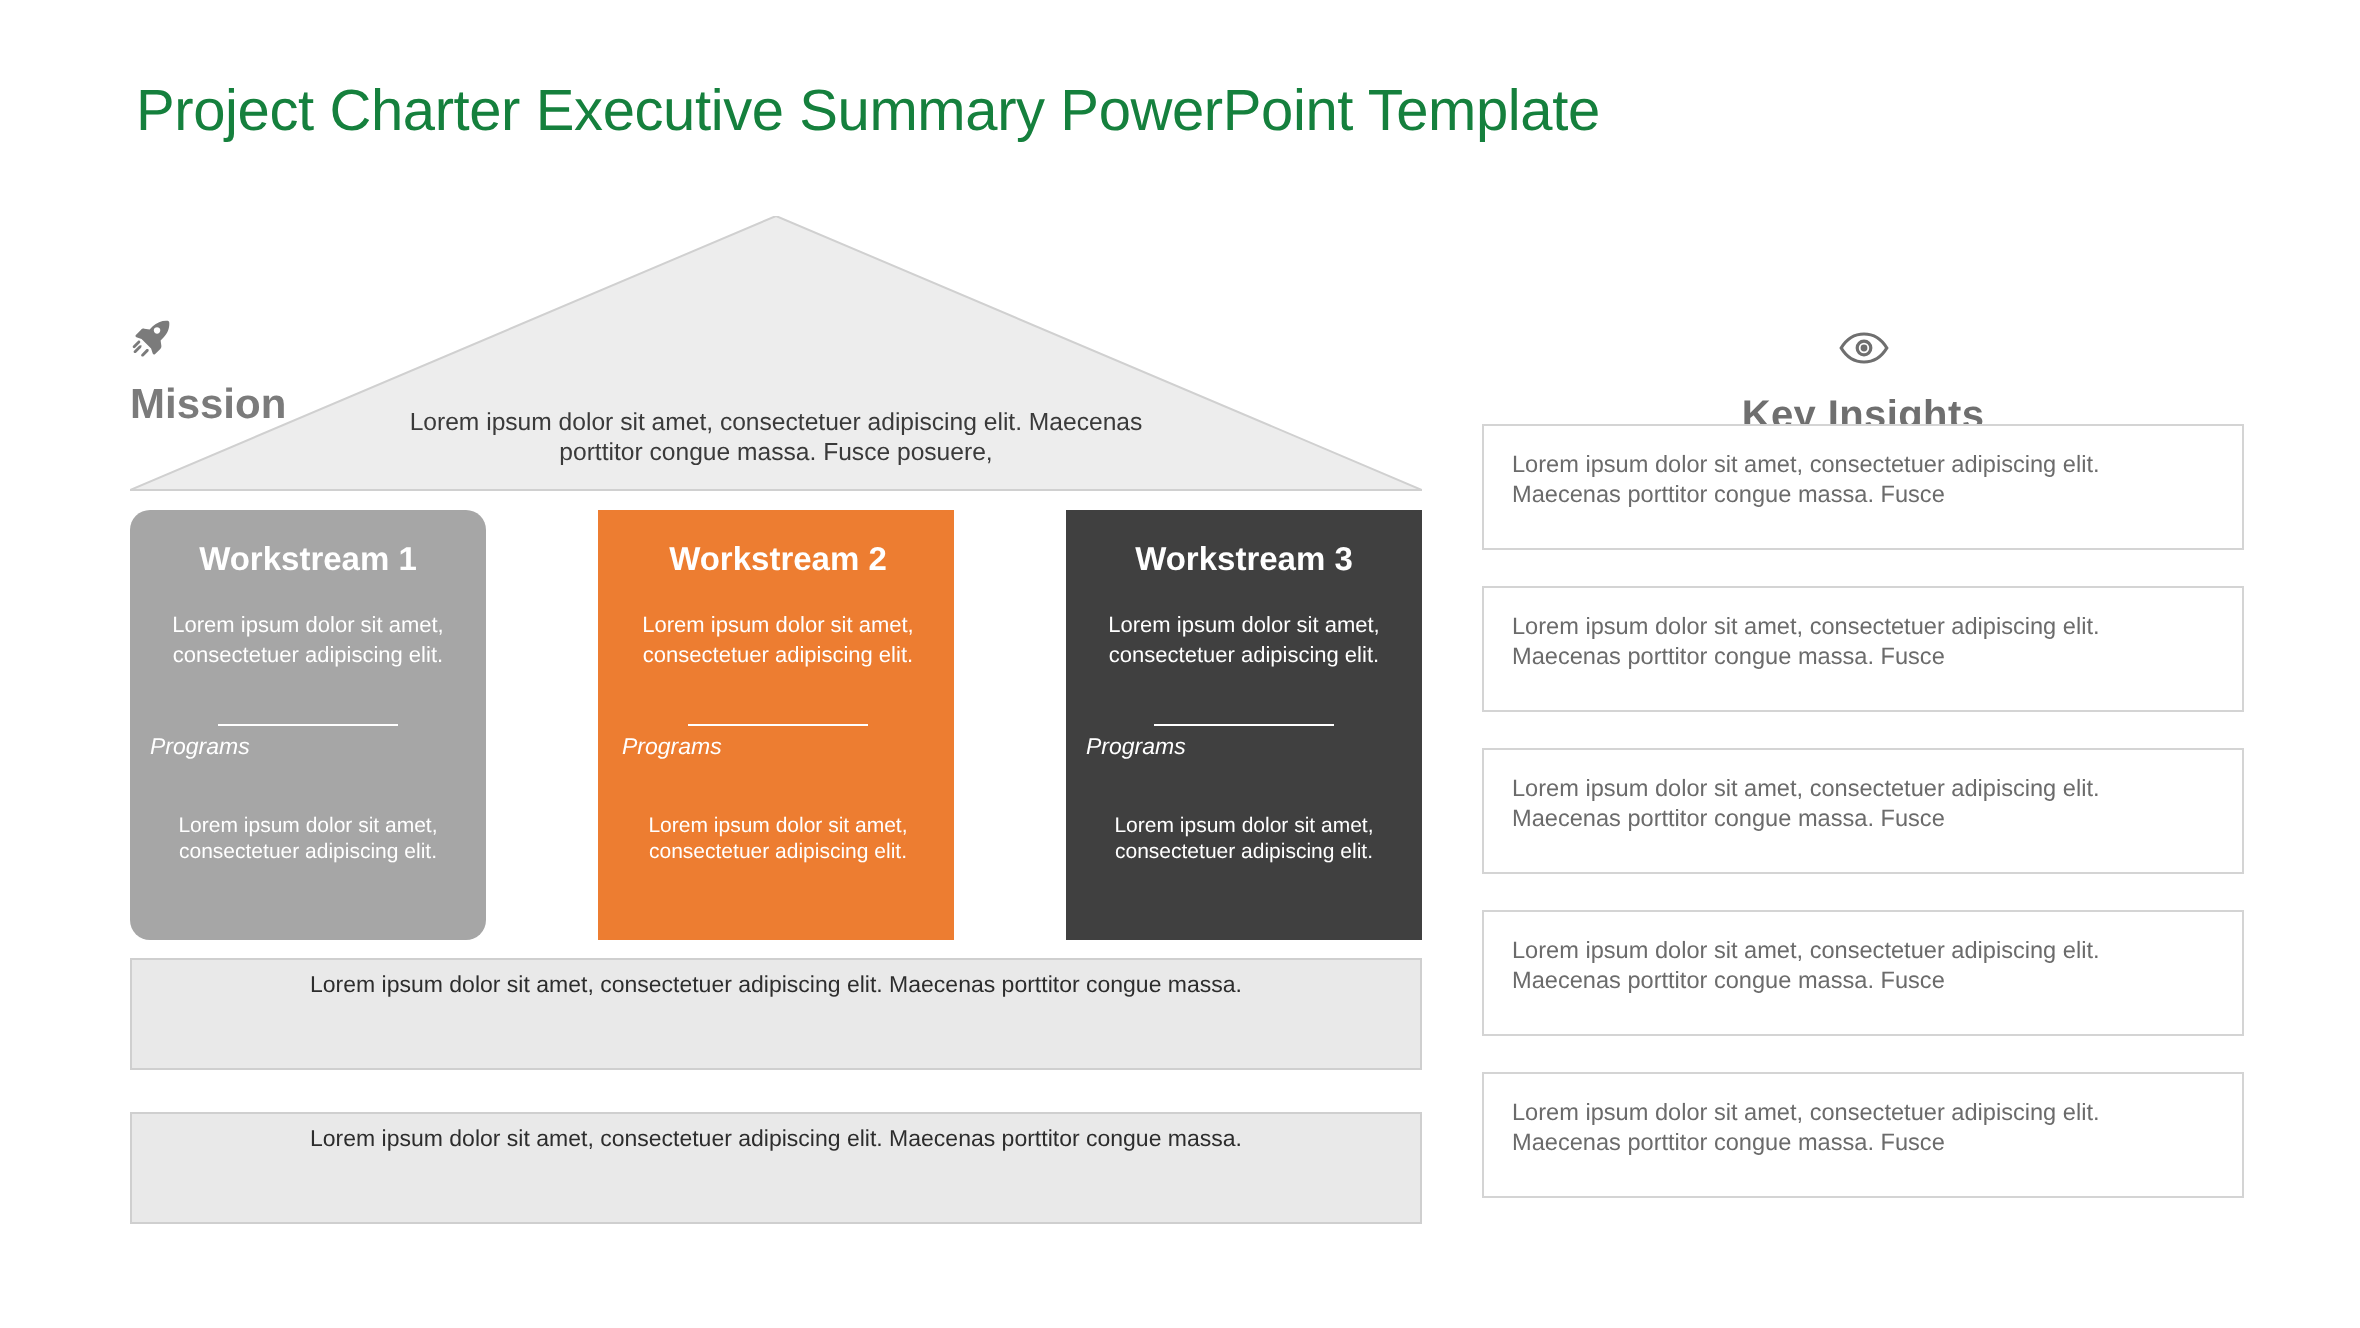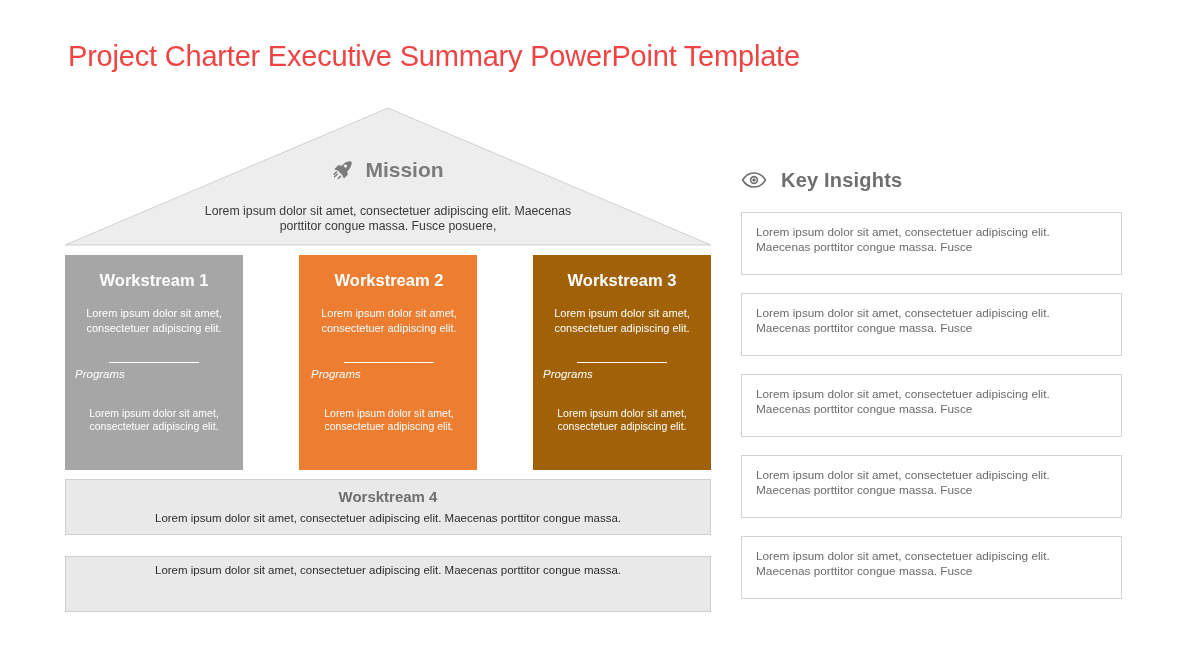--- a/index.html
+++ b/index.html
@@ -15,21 +15,21 @@
     overflow: hidden;
   }
 
   
   #page-title {
     position: absolute;
     left: 68px;
     top: 40px;
     font-size: 29px;
     font-weight: 400;
-    color: #ef4444;
+    color: #15803d;
     letter-spacing: -0.2px;
     white-space: nowrap;
   }
 
   
   #temple {
     position: absolute;
     left: 65px;
     top: 108px;
     width: 646px;
@@ -51,23 +51,24 @@
     top: 0;
     width: 646px;
     height: 138px;
   }
   #roof-title-row {
     position: absolute;
     left: 0;
     right: 0;
     top: 50px;
     display: flex;
-    align-items: center;
+    align-items: flex-start;
     justify-content: center;
     gap: 11px;
+    flex-direction: column;
   }
   #roof-title {
     font-size: 21px;
     font-weight: bold;
     color: #7b7b7b;
   }
   .rocket-icon svg { display: block; }
   #roof-desc {
     position: absolute;
     left: 50%;
@@ -90,23 +91,23 @@
     display: flex;
     justify-content: space-between;
   }
   .ws-card {
     width: 178px;
     height: 215px;
     position: relative;
     box-sizing: border-box;
     padding: 12px 10px 0 10px;
   }
-  .ws-card.gray   { background: #a6a6a6; }
+  .ws-card.gray   { background: #a6a6a6; border-radius: 10px; }
   .ws-card.orange { background: #ed7d31; padding-left: 12px; }
-  .ws-card.blue   { background: #a16207; }
+  .ws-card.blue   { background: #404040; }
 
   .ws-title {
     text-align: center;
     font-size: 16.5px;
     font-weight: bold;
     color: #ffffff;
     margin-top: 4px;
   }
   .ws-body-top {
     margin-top: 16px;
@@ -167,24 +168,25 @@
   
   #insights {
     position: absolute;
     left: 741px;
     top: 165px;
     width: 381px;
   }
   #insights-header {
     display: flex;
     align-items: center;
-    justify-content: flex-start;
+    justify-content: space-between;
     gap: 14px;
     height: 30px;
     margin-bottom: 17px;
+    flex-direction: column;
   }
   #insights-title {
     font-size: 20px;
     font-weight: bold;
     color: #6f6f6f;
     letter-spacing: 0.2px;
   }
   .eye-icon svg { display: block; }
   #insights-list {
     display: flex;
@@ -256,21 +258,20 @@
       <div class="ws-title">Workstream 3</div>
       <div class="ws-body-top">Lorem ipsum dolor sit amet, consectetuer adipiscing elit.</div>
       <div class="ws-divider"></div>
       <div class="ws-programs">Programs</div>
       <div class="ws-body-bottom">Lorem ipsum dolor sit amet, consectetuer adipiscing elit.</div>
     </div>
 
   </div>
 
   <div class="ws-bar" id="ws-bar-4">
-    <div class="ws-bar-title">Worsktream 4</div>
     <div class="ws-bar-desc">Lorem ipsum dolor sit amet, consectetuer adipiscing elit. Maecenas porttitor congue massa.</div>
   </div>
 
   <div class="ws-bar" id="ws-bar-5">
     <div class="ws-bar-desc">Lorem ipsum dolor sit amet, consectetuer adipiscing elit. Maecenas porttitor congue massa.</div>
   </div>
 
 </div>
 
 <div id="insights">

